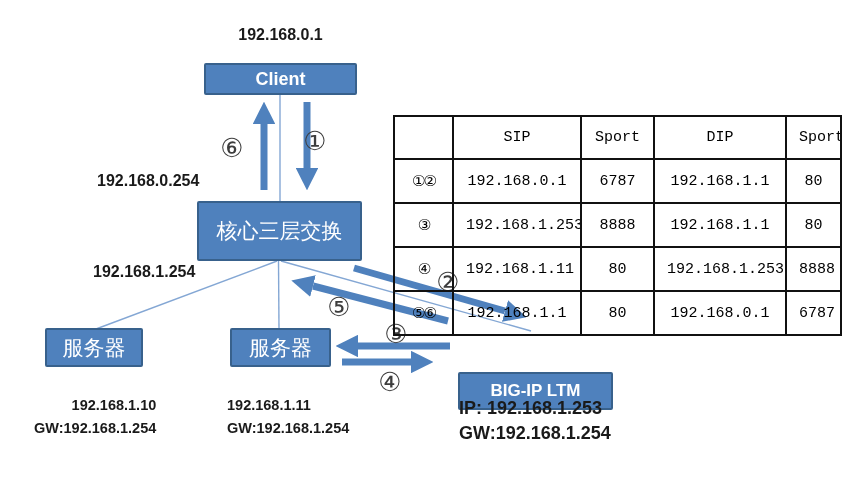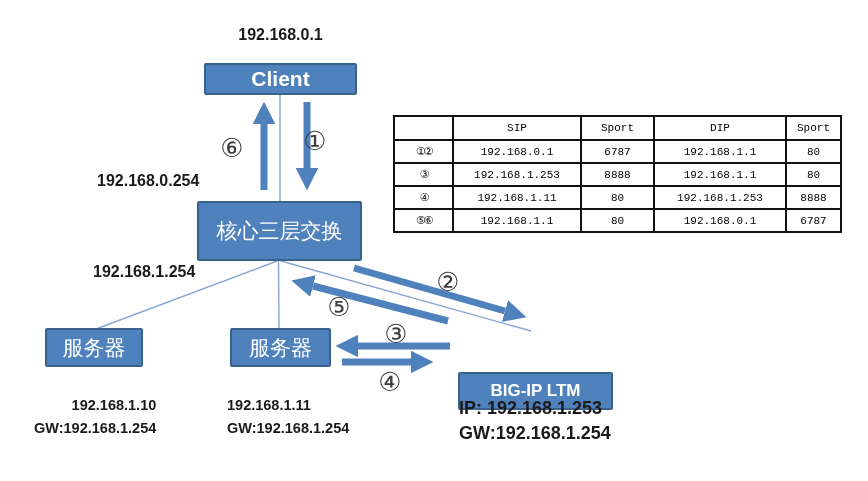--- a/index.html
+++ b/index.html
@@ -12,42 +12,42 @@
   *{margin:0;padding:0;box-sizing:border-box;}
   body{background:#ffffff;font-family:"Liberation Sans",sans-serif;}
   #canvas{position:relative;width:868px;height:481px;background:#ffffff;overflow:hidden;}
   #wires{position:absolute;left:0;top:0;width:868px;height:481px;}
   .thin{stroke:var(--thin-line);stroke-width:1.4;fill:none;}
   .flow{stroke:var(--arrow);stroke-width:7;fill:none;}
   .ah-fill{fill:var(--arrow);}
   .node{position:absolute;background:var(--node-fill);border:2px solid var(--node-border);
         border-radius:2px;color:#ffffff;display:flex;align-items:center;justify-content:center;
         white-space:nowrap;}
-  .node-client{left:204px;top:63px;width:153px;height:32px;font-size:21px;font-weight:bold;}
+  .node-client{left:204px;top:63px;width:153px;height:32px;font-size:18px;font-weight:bold;}
   .node-switch{left:197px;top:201px;width:165px;height:60px;font-size:21px;}
   .node-server1{left:45px;top:328px;width:98px;height:39px;font-size:21px;}
   .node-server2{left:230px;top:328px;width:101px;height:39px;font-size:21px;}
   .node-bigip{left:458px;top:330px;width:155px;height:38px;font-size:17px;font-weight:bold;margin-top:42px;}
   .iplabel{position:absolute;color:var(--ink);font-weight:bold;font-size:16px;white-space:nowrap;}
   .lbl-client-ip{left:204px;top:26px;width:153px;text-align:center;}
   .lbl-sw-up{left:97px;top:172px;}
   .lbl-sw-down{left:93px;top:263px;}
   .annot{position:absolute;color:var(--ink);font-weight:bold;white-space:nowrap;}
   .annot-server1{left:34px;top:394px;font-size:14.5px;line-height:23px;text-align:right;}
   .annot-server2{left:227px;top:394px;font-size:14.5px;line-height:23px;}
   .annot-bigip{left:459px;top:396px;font-size:18px;line-height:25px;}
   .flowlbl{position:absolute;width:28px;text-align:center;color:#3d3d3d;
            font-family:"DejaVu Sans",sans-serif;font-size:26px;line-height:26px;}
   .f1{left:301px;top:128px;} .f2{left:434px;top:269px;} .f3{left:382px;top:321px;}
   .f4{left:376px;top:369px;} .f5{left:325px;top:294px;} .f6{left:218px;top:135px;}
   table.flowtab{position:absolute;left:393px;top:115px;width:447px;border-collapse:collapse;
                 table-layout:fixed;font-family:"Liberation Mono","DejaVu Sans Mono",monospace;
                 color:#000;}
   table.flowtab th,table.flowtab td{border:2px solid #111;text-align:center;vertical-align:middle;
-                padding:4px;font-size:11px;font-weight:normal;overflow:hidden;}
+                padding:12px;font-size:15px;font-weight:normal;overflow:hidden;}
   table.flowtab th{height:24px;}
   table.flowtab td{height:22px;margin-left:44px;}
   td.rowflag{font-family:"DejaVu Sans",sans-serif;font-size:18px;letter-spacing:-2px;}
 </style>
 </head>
 <body>
 
 <div id="canvas">
 
   <svg id="wires" viewBox="0 0 868 481" xmlns="http://www.w3.org/2000/svg">

